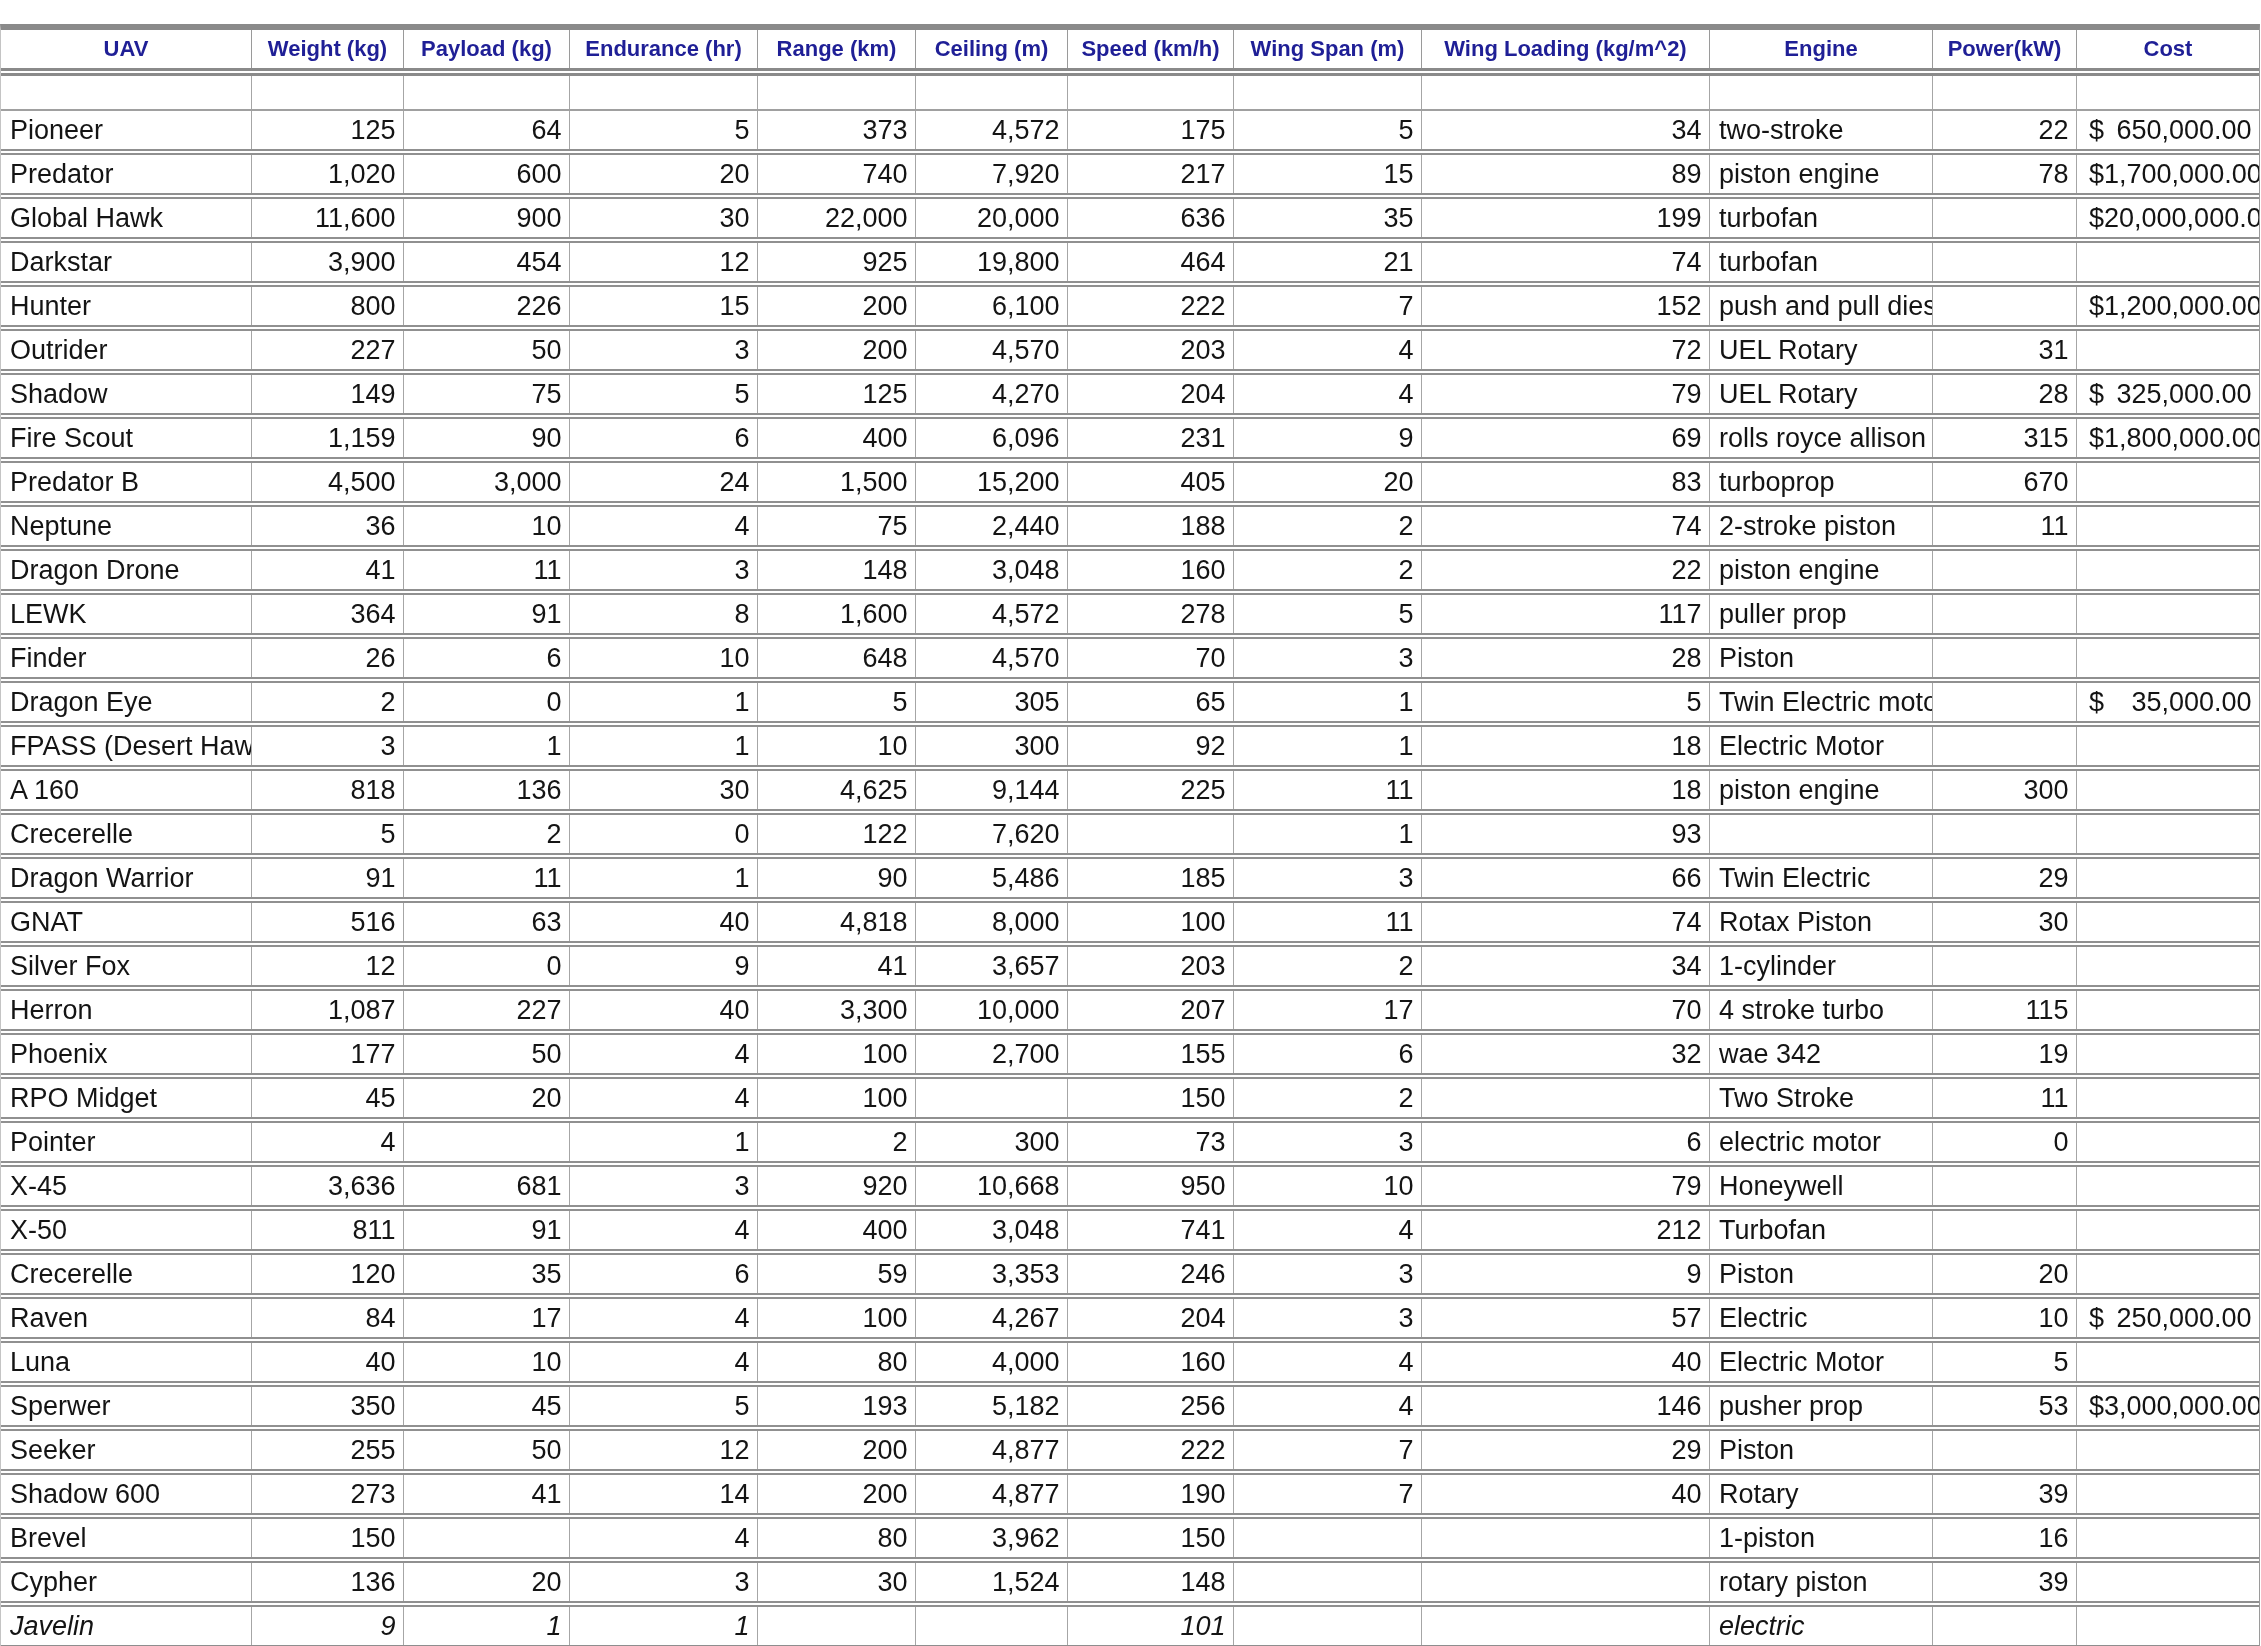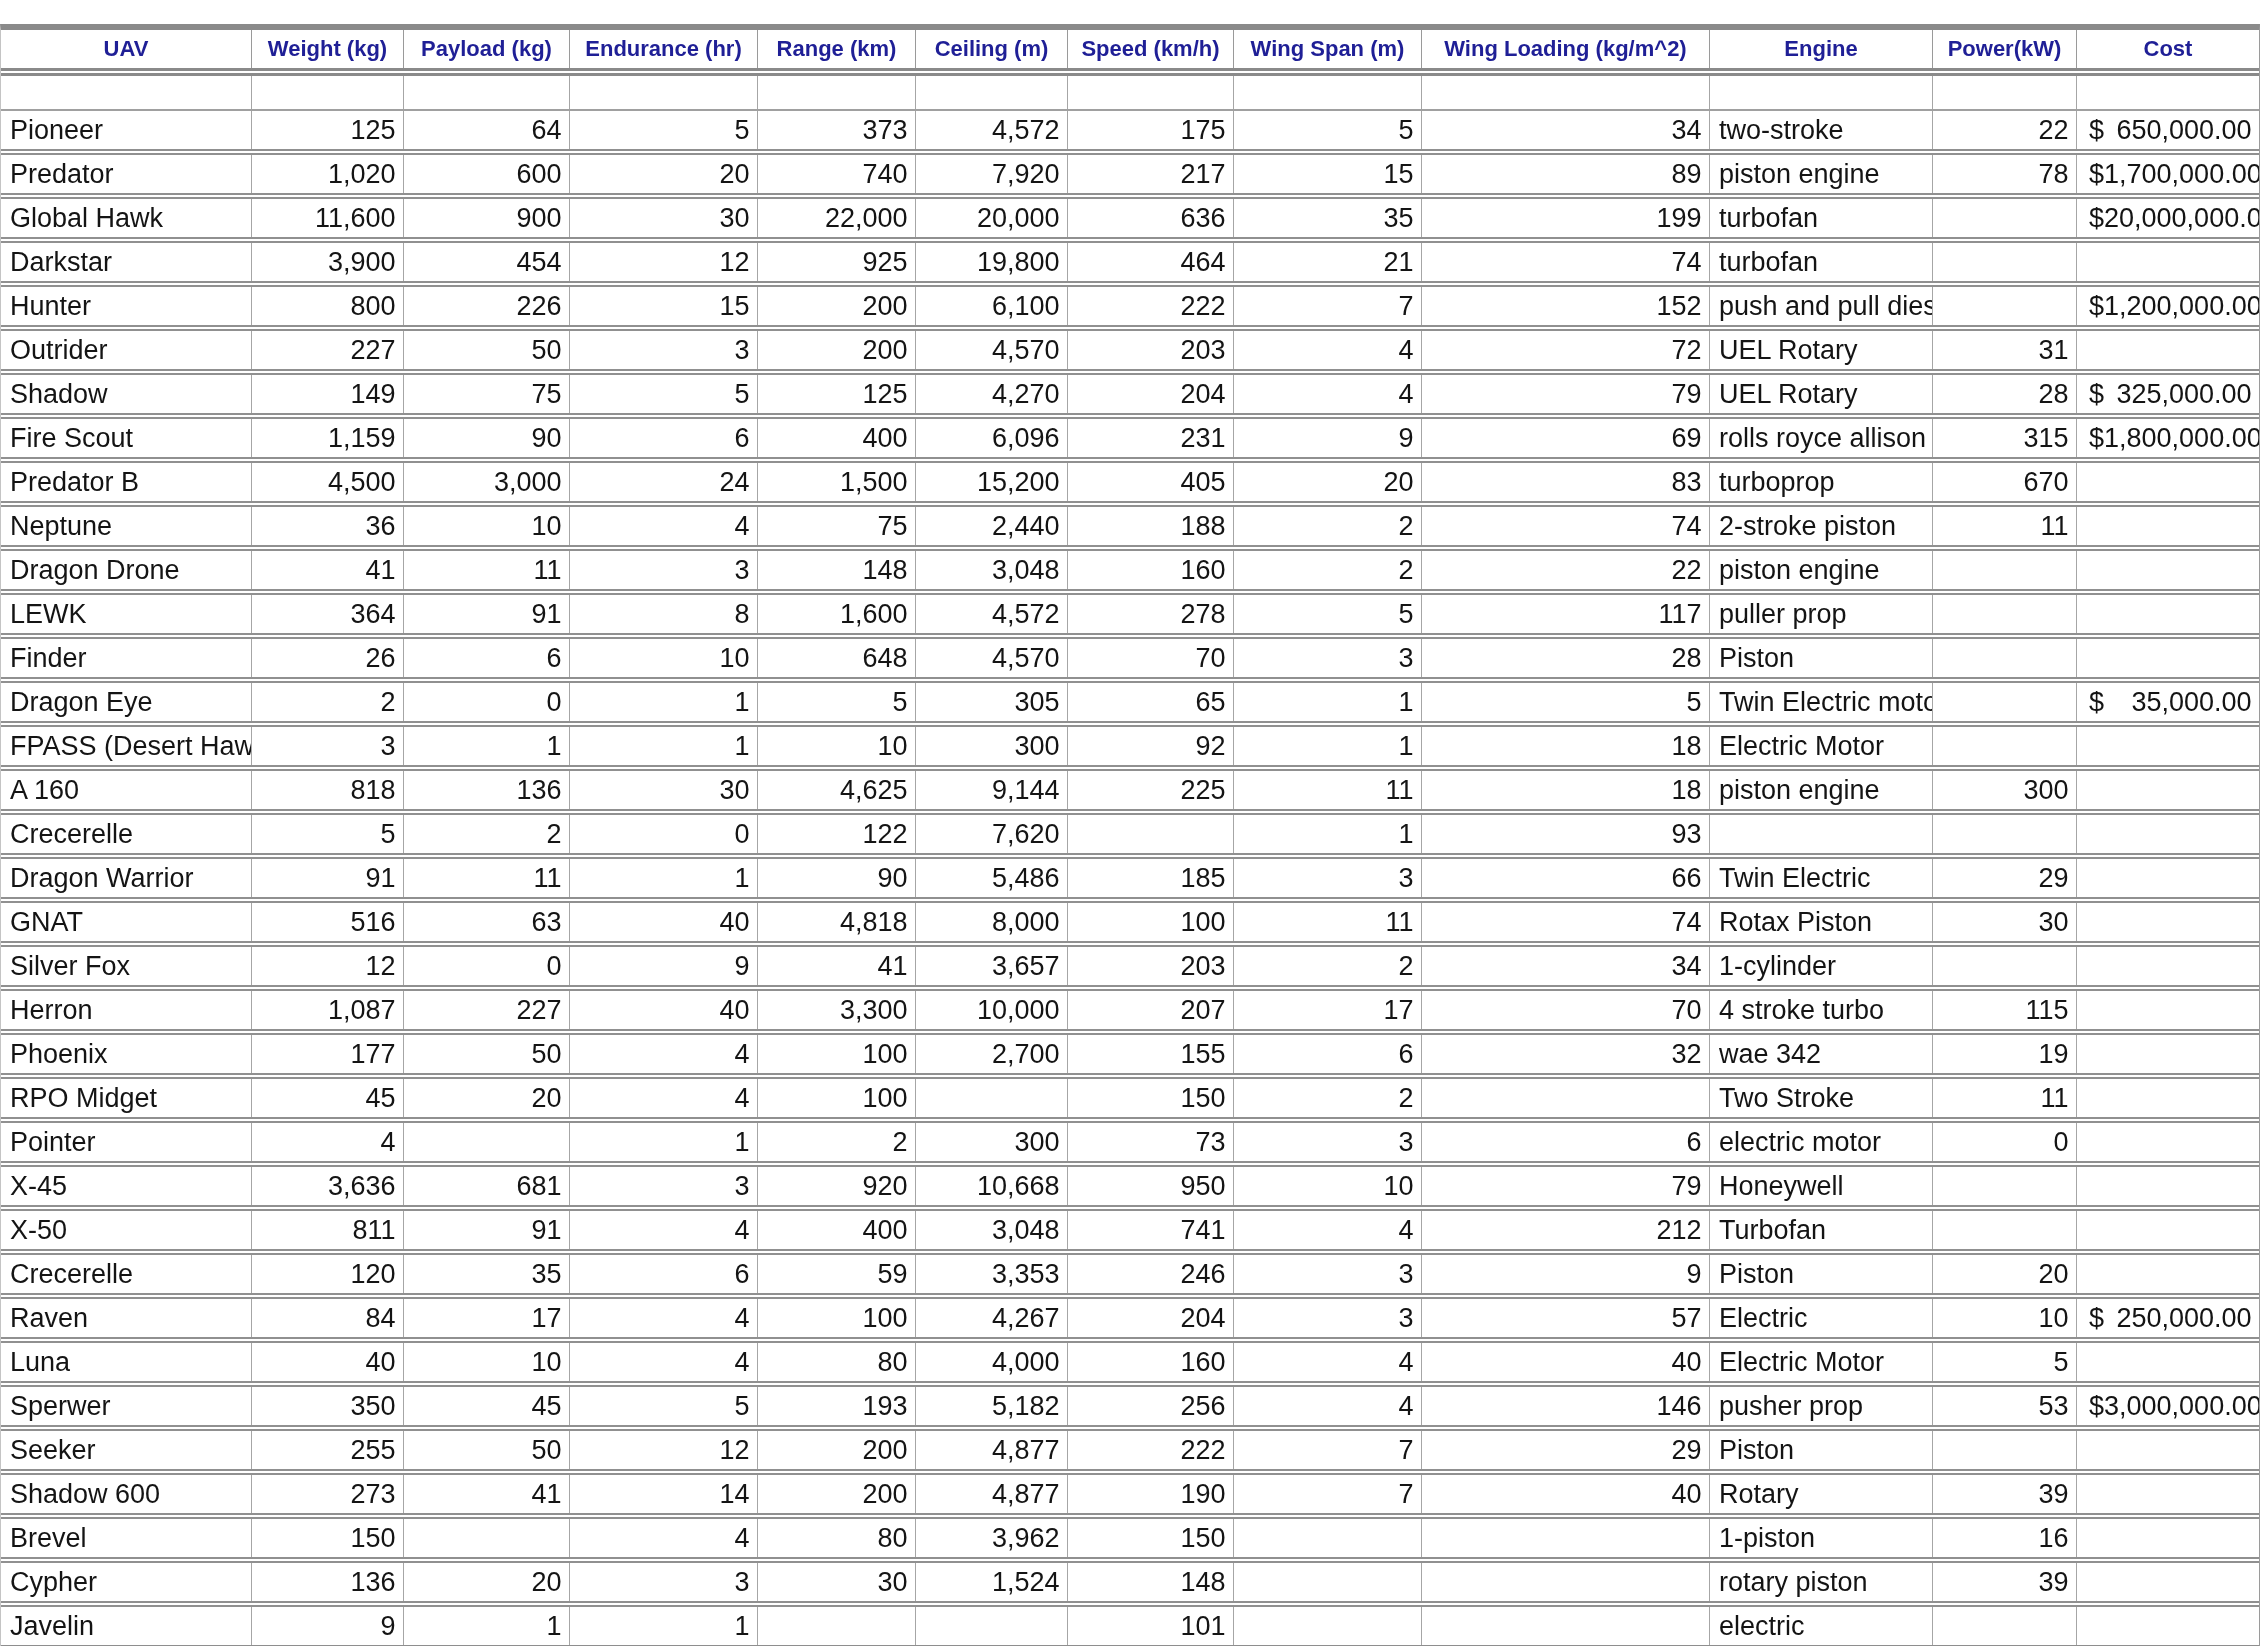--- a/index.html
+++ b/index.html
@@ -16,21 +16,21 @@
     border-right:1.5px solid #9a9a9a;
     background:#ffffff;
   }
   .row {
     display:grid;
     grid-template-columns:251px 152px 166px 188px 158px 152px 166px 188px 288px 223px 144px 1fr;
   }
   .header-row { height:38px; border-bottom:8.1px double #8a8a8a; }
   .empty-row  { height:33px; border-bottom:2.2px solid #a0a0a0; }
   .data-row   { height:38px; border-bottom:6px double #909090; }
-  .data-row:last-child { border-bottom:none; }
+  .data-row:last-child { border-bottom:none;font-style:italic; }
   .hcell {
     display:flex; align-items:center; justify-content:center;
     font-size:22px; font-weight:bold; color:#1f1f96;
     border-right:1.5px solid #9a9a9a; overflow:hidden; white-space:nowrap;
   }
   .cell {
     display:flex; align-items:center;
     font-size:27px; color:#141414;
     border-right:1.5px solid #a6a6a6; overflow:hidden; white-space:nowrap;
   }

